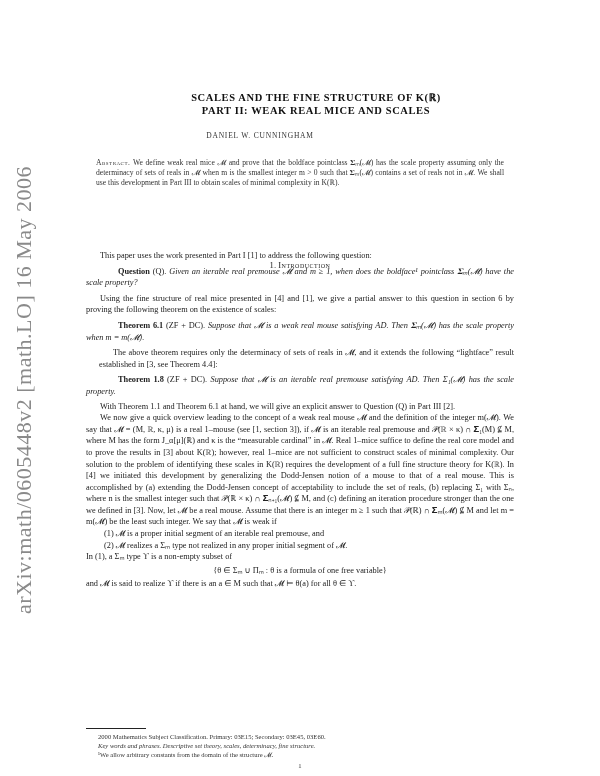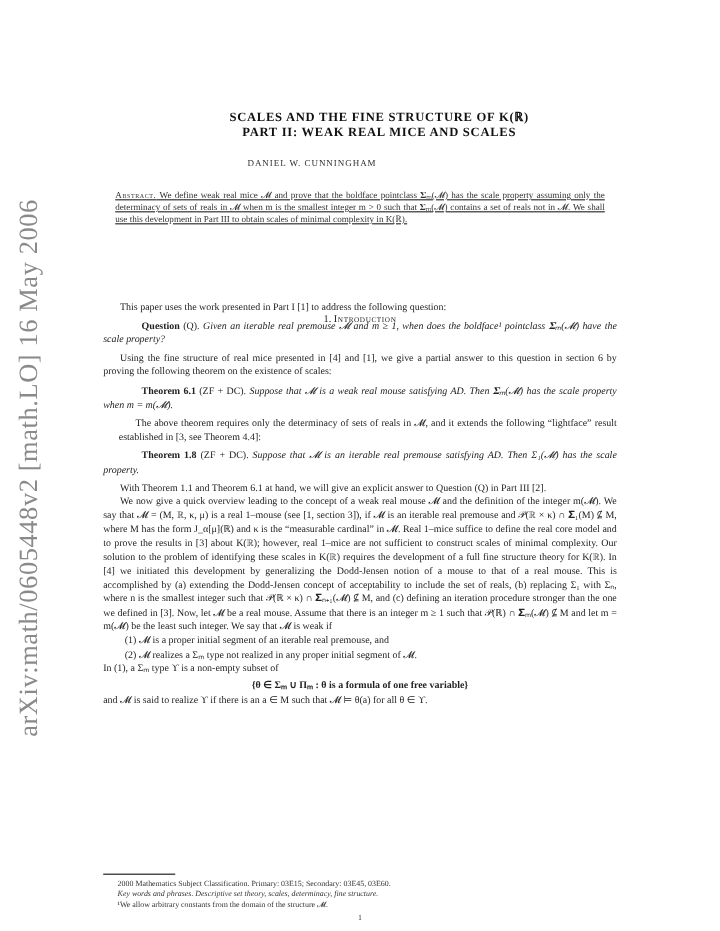--- a/index.html
+++ b/index.html
@@ -4,30 +4,30 @@
 <style>
   html, body { margin: 0; padding: 0; background: #ffffff; }
   body { width: 600px; height: 776px; position: relative; overflow: hidden; font-family: "DejaVu Serif", "Liberation Serif", serif; color: #1a1a1a; }
   .page { position: absolute; left: 0; top: 0; width: 600px; height: 776px; background: #fff; }
   .sidebar-stamp { position: absolute; left: 6px; top: 140px; width: 36px; height: 500px; }
   .sidebar-stamp span { position: absolute; left: 50%; top: 50%; transform: translate(-50%, -50%) rotate(-90deg); white-space: nowrap; font-family: "Liberation Serif", serif; font-size: 22px; color: #8a8a8a; letter-spacing: 0.5px; }
   .title { position: absolute; left: 16px; width: 600px; text-align: center; font-family: "Liberation Serif", serif; font-weight: bold; font-size: 10.5px; letter-spacing: 0.6px; color: #111; }
   .t1 { top: 90px; }
   .t2 { top: 105px; }
   .author { position: absolute; top: 131px; left: 0; width: 520px; text-align: center; font-family: Liberation Serif, serif; font-size: 7.5px; letter-spacing: 0.8px; color: #333; }
-  .abstract { position: absolute; left: 96px; top: 158px; width: 408px; font-family: "Liberation Serif", serif; font-size: 7.6px; line-height: 10px; color: #333; text-align: justify; text-decoration: underline; }
+  .abstract { position: absolute; left: 96px; top: 158px; width: 408px; font-family: "Liberation Serif", serif; font-size: 7.6px; line-height: 10px; color: #333; text-align: justify; }
   .abstract .sc { font-variant: small-caps; letter-spacing: 0.5px; }
   .section-head { position: absolute; top: 236px; left: 0; width: 600px; text-align: center; font-family: "Liberation Serif", serif; font-size: 8.6px; color: #222; margin-top: 24px; }
   .section-head .sc { font-variant: small-caps; letter-spacing: 0.5px; }
   .body { position: absolute; left: 86px; width: 428px; font-family: "Liberation Serif", serif; font-size: 8.3px; line-height: 11.6px; color: #222; text-align: justify; }
   .indent { text-indent: 14px; }
   .b { font-weight: bold; padding-left: 32px; }
   .i { font-style: italic; }
   .list-item { padding-left: 18px; }
-  .center { text-align: center; font-weight: bold; }
+  .center { text-align: center; }
   .footrule { position: absolute; left: 86px; top: 728px; width: 60px; border-top: 1px solid #222; }
   .foot { position: absolute; left: 98px; width: 420px; font-family: "Liberation Serif", serif; font-size: 6.6px; line-height: 9px; color: #333; }
   .pagenum { position: absolute; top: 754px; left: 0; width: 600px; text-align: center; font-family: "Liberation Serif", serif; font-size: 6.6px; color: #333; }
 </style>
 </head>
 <body>
 
 <div class="page">
 
   <div class="sidebar-stamp">

